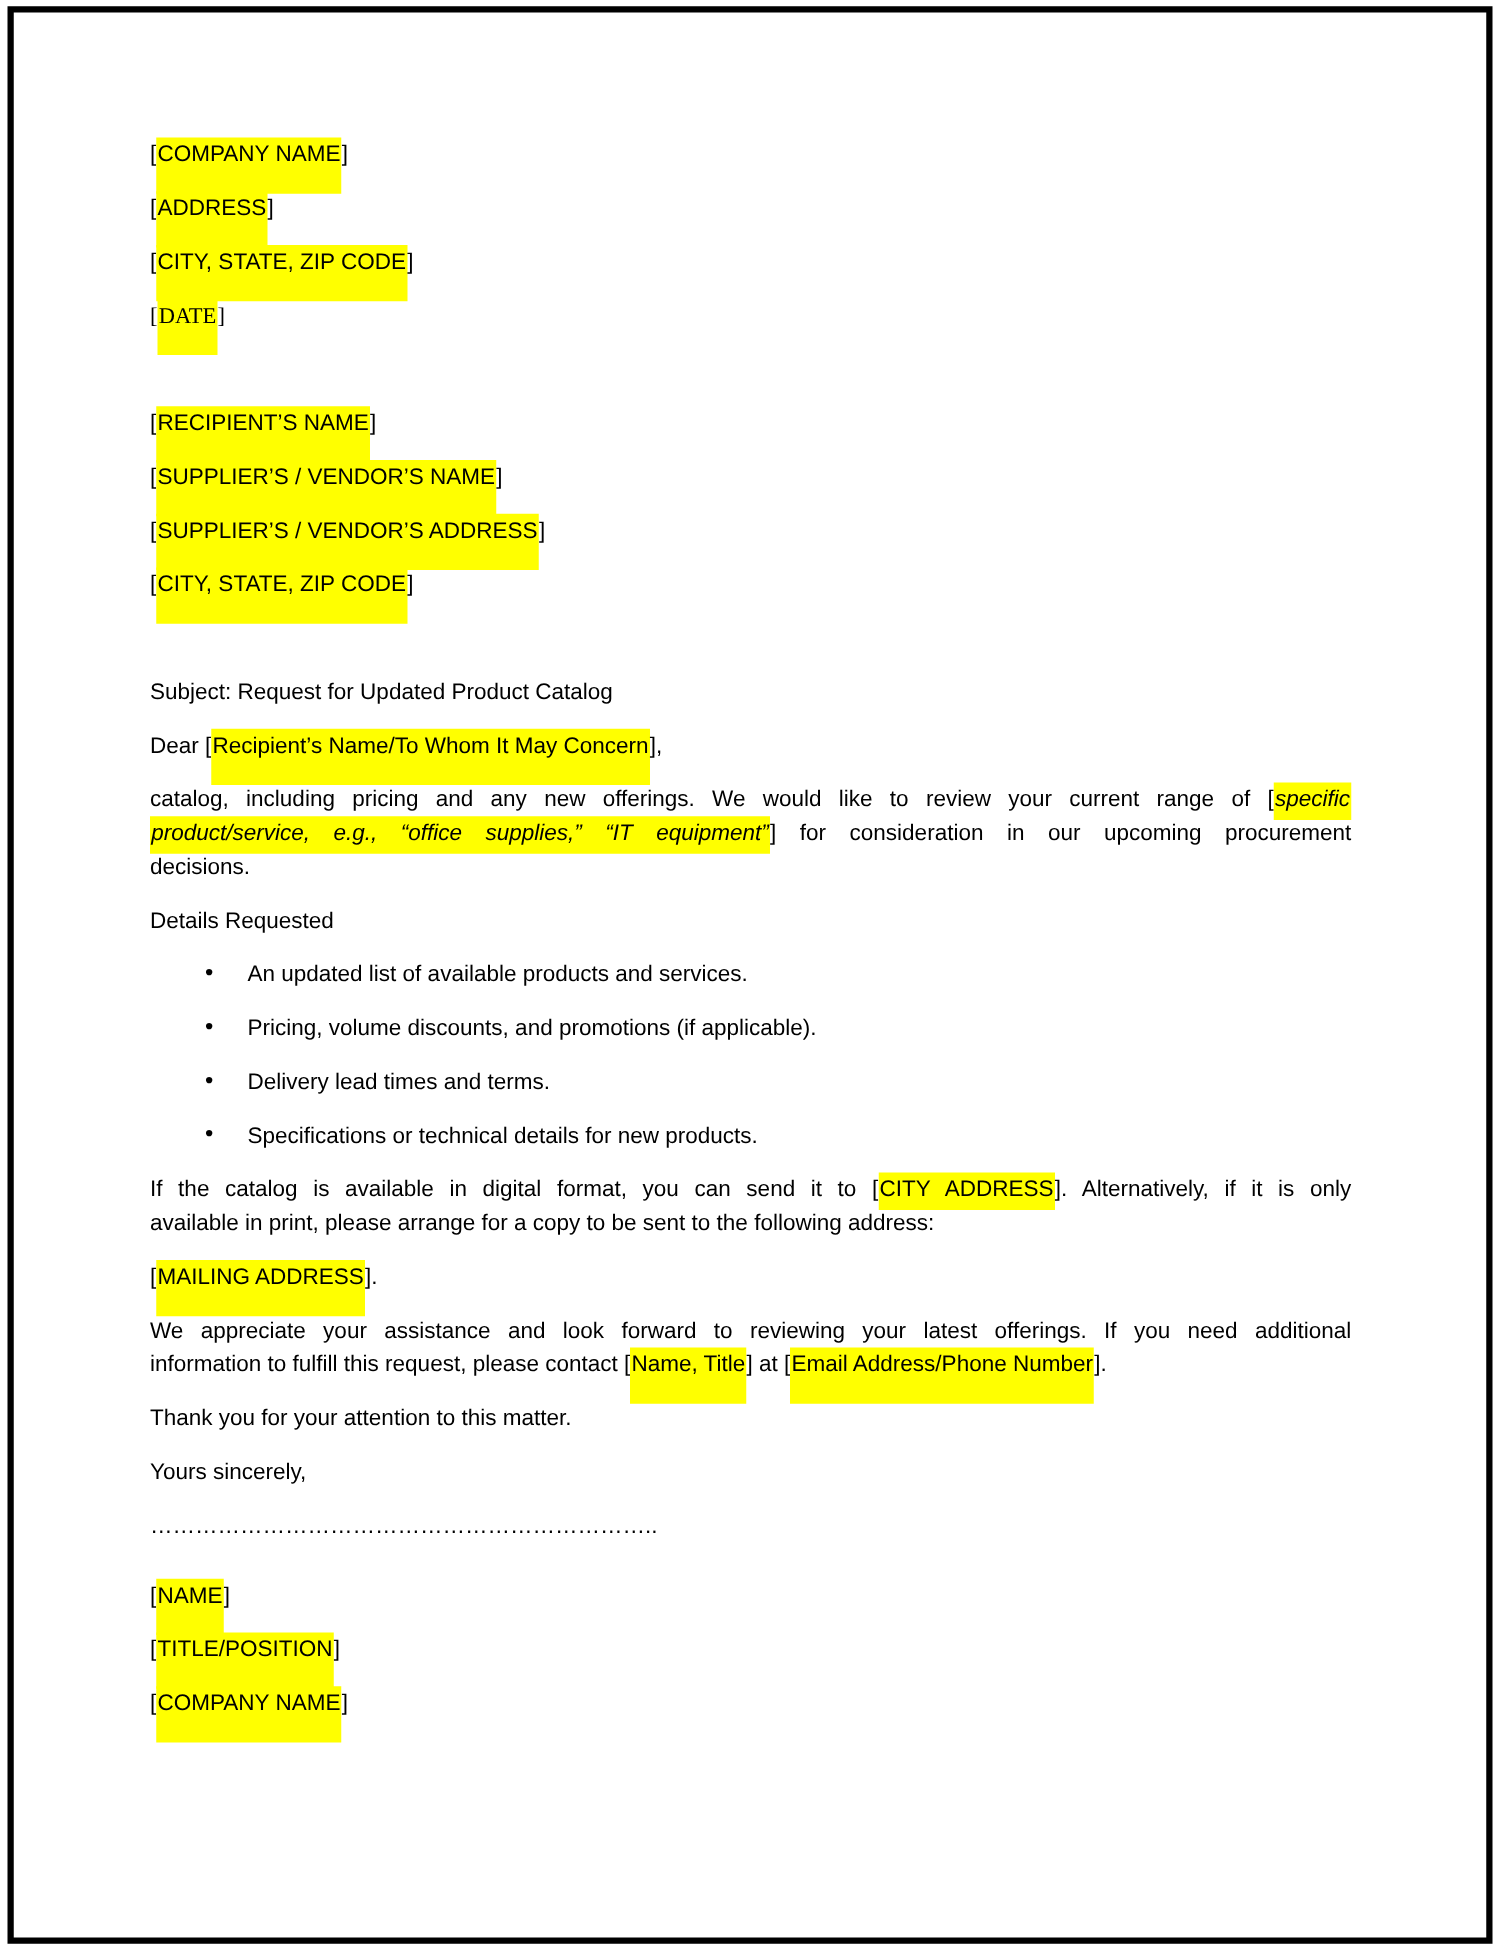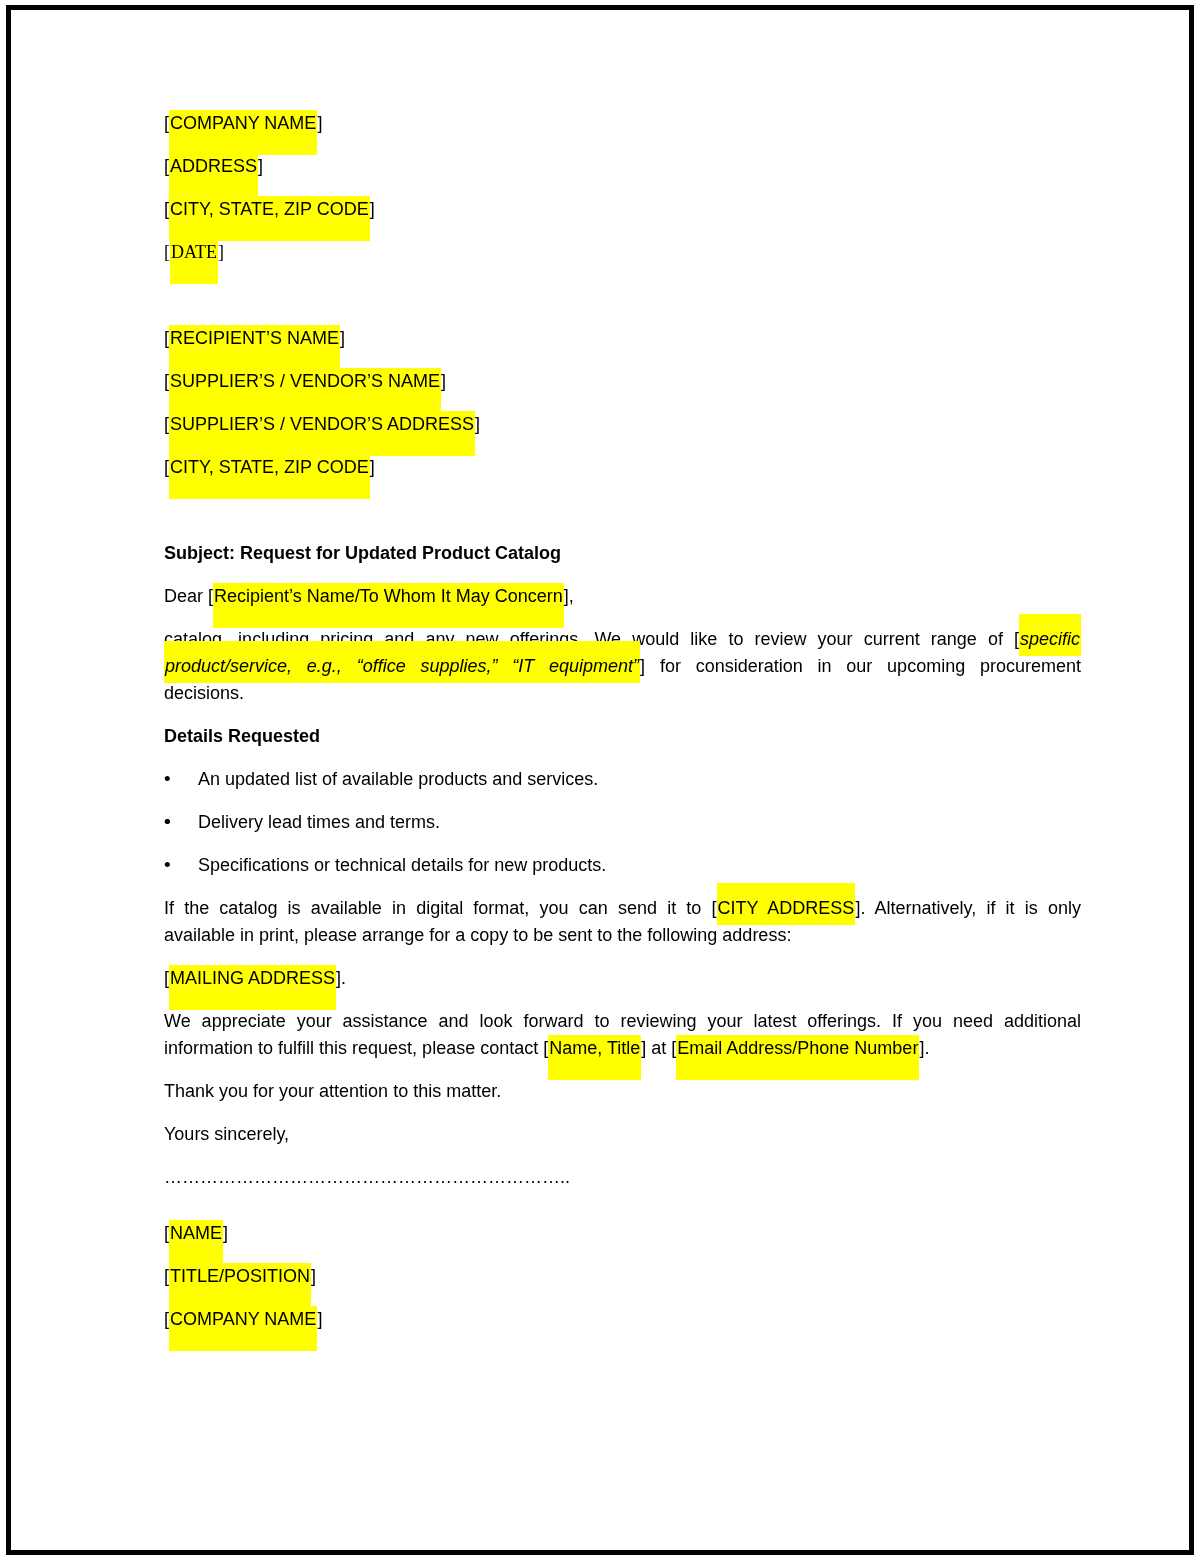--- a/index.html
+++ b/index.html
@@ -27,39 +27,38 @@
   .doc {
     position: absolute;
     left: 120px;
     top: 110px;
     width: 961px;
     color: #000000;
     font-size: 18px;
     line-height: 27px;
   }
   .block { margin-bottom: 16px; }
-  .block.bold { font-weight: 700; }
+  .block.bold { font-weight: 400; }
   .line {
     text-align: justify;
     text-align-last: justify;
     line-height: 27px;
-    margin-left: 44px;
   }
   .line.last {
     text-align: left;
     text-align-last: left;
   }
   .it { font-style: italic; }
   .hl-big {
     background: var(--hl, #ffff00);
     padding: 3px 1px 22px 1px;
   }
   .hl-sm {
     background: var(--hl, #ffff00);
-    padding: 15px 1px 7px 1px;
+    padding: 3px 1px 7px 1px;
   }
   .bullet {
     position: relative;
     padding-left: 78px;
     line-height: 27px;
     margin-bottom: 16px;
   }
   .bullets .bullet:last-child { margin-bottom: 0; }
   .dot {
     position: absolute;
@@ -107,21 +106,21 @@
       <div class="block">
         <div class="line"><span>catalog, including pricing and any new offerings. We would like to review your current range of [</span><span class="hl-sm it">specific</span></div>
         <div class="line"><span class="hl-sm it">product/service, e.g., “office supplies,” “IT equipment”</span><span>] for consideration in our upcoming procurement</span></div>
         <div class="line last"><span>decisions.</span></div>
       </div>
       <div class="block bold">
         <div class="line last"><span>Details Requested</span></div>
       </div>
       <div class="block bullets">
         <div class="bullet"><span class="dot">•</span><span>An updated list of available products and services.</span></div>
-        <div class="bullet"><span class="dot">•</span></div>
+        <div class="bullet"><span class="dot">•</span><span>Pricing, volume discounts, and promotions (if applicable).</span></div>
         <div class="bullet"><span class="dot">•</span><span>Delivery lead times and terms.</span></div>
         <div class="bullet"><span class="dot">•</span><span>Specifications or technical details for new products.</span></div>
       </div>
       <div class="block">
         <div class="line"><span>If the catalog is available in digital format, you can send it to [</span><span class="hl-sm">CITY ADDRESS</span><span>]. Alternatively, if it is only</span></div>
         <div class="line last"><span>available in print, please arrange for a copy to be sent to the following address:</span></div>
       </div>
       <div class="block">
         <div class="line last"><span>[</span><span class="hl-big">MAILING ADDRESS</span><span>].</span></div>
       </div>

